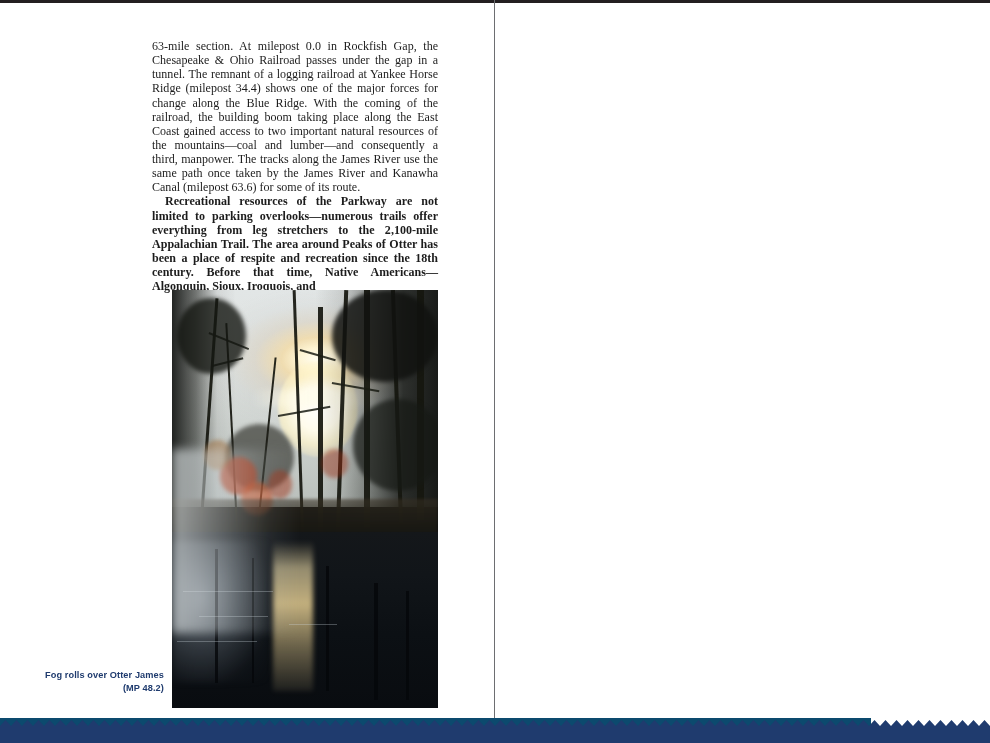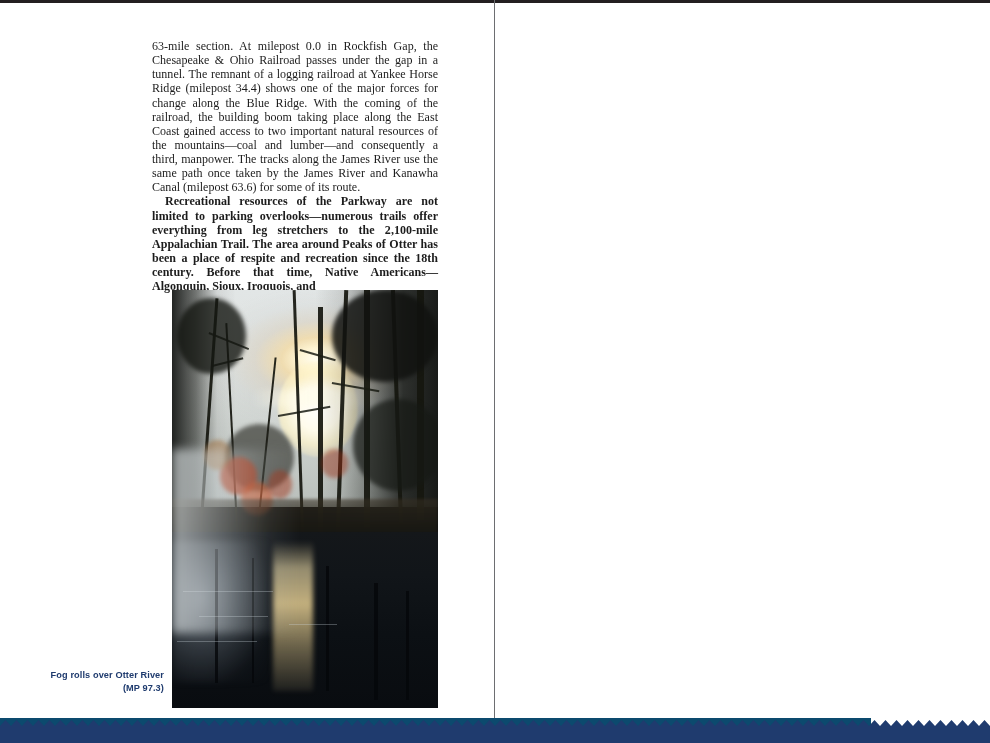--- a/index.html
+++ b/index.html
@@ -295,22 +295,22 @@
         <div class="ripple" style="left:4%;top:72%;width:34%;"></div>
         <div class="ripple" style="left:10%;top:78%;width:26%;"></div>
         <div class="ripple" style="left:2%;top:84%;width:30%;"></div>
         <div class="ripple" style="left:44%;top:80%;width:18%;"></div>
 
         <div class="ph-mist"></div>
       </div>
     </div>
 
     <div class="caption">
-      <span>Fog rolls over Otter River</span><br>
-      <span>(MP 97.3)</span>
+      <span>Fog rolls over Otter James</span><br>
+      <span>(MP 48.2)</span>
     </div>
 
     <div class="folio folio-left">20</div>
   </div>
 
   <div class="page page-right">
 
     
 
     

